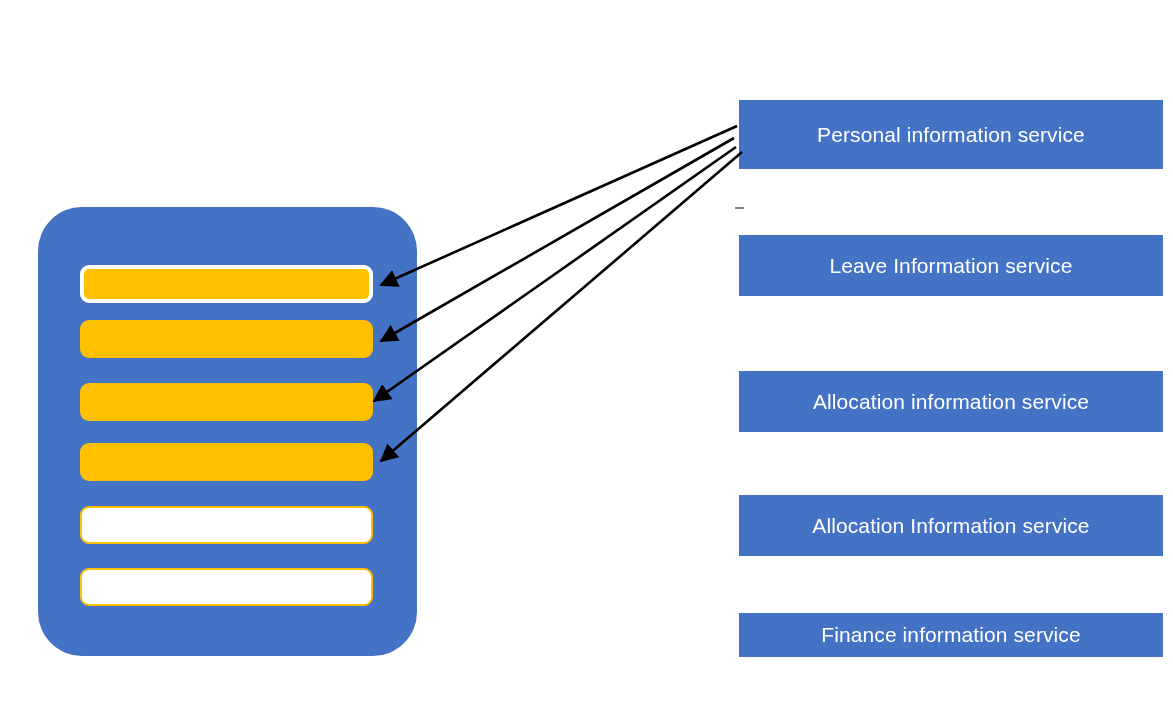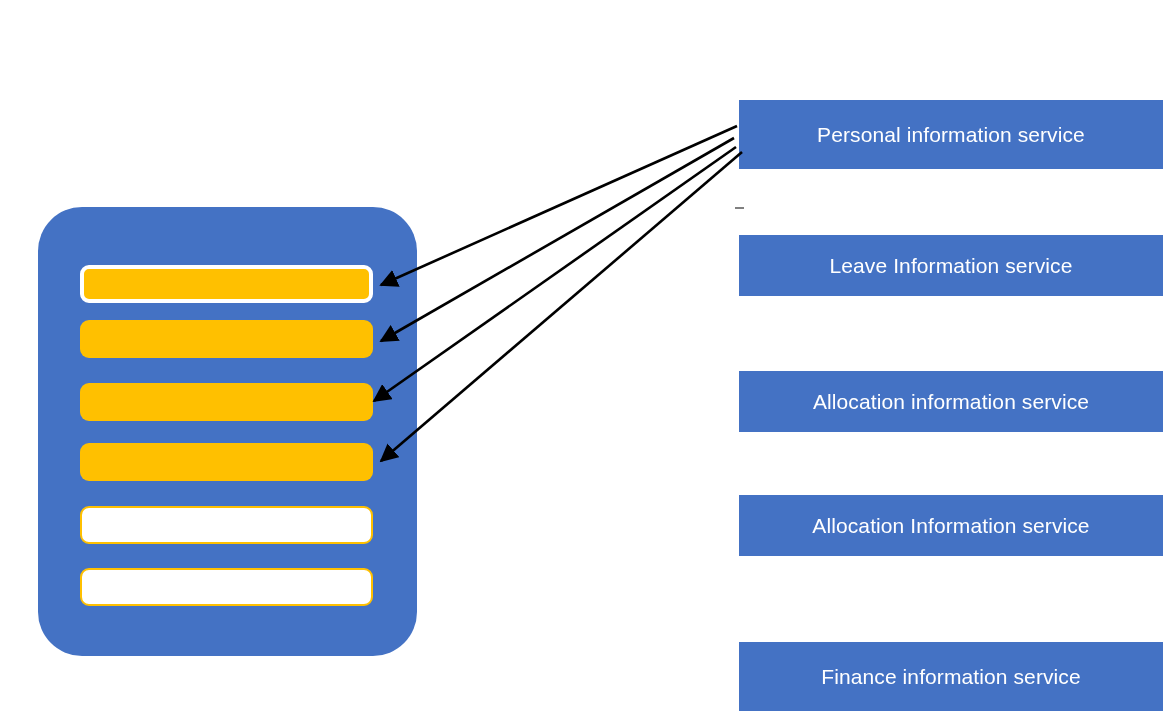--- a/index.html
+++ b/index.html
@@ -107,21 +107,21 @@
   </div>
 
   <div class="service-box" style="left:739px; top:371px; width:424px; height:61px;">
     <span>Allocation information service</span>
   </div>
 
   <div class="service-box" style="left:739px; top:495px; width:424px; height:61px;">
     <span>Allocation Information service</span>
   </div>
 
-  <div class="service-box" style="left:739px; top:642px; width:424px; height:70px;">
+  <div class="service-box" style="left:739px; top:613px; width:424px; height:44px;">
     <span>Finance information service</span>
   </div>
 
   <div class="dash-mark"></div>
 
   <svg id="arrow-layer" viewBox="0 0 1173 711" xmlns="http://www.w3.org/2000/svg">
     <defs>
       <marker id="ah" viewBox="0 0 10 10" refX="9" refY="5" markerWidth="7" markerHeight="7" orient="auto-start-reverse">
         <path d="M 0 0 L 10 5 L 0 10 z" fill="#000000"></path>
       </marker>

